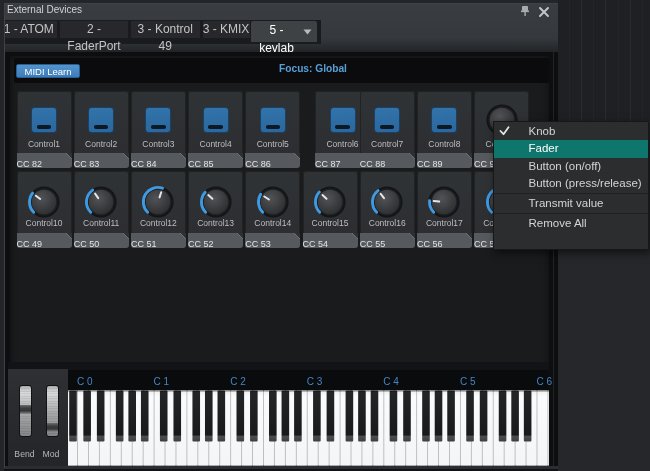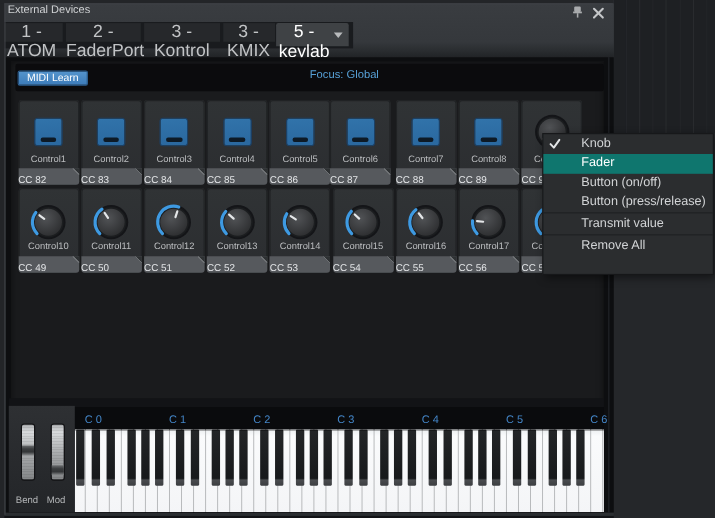--- a/index.html
+++ b/index.html
@@ -12,36 +12,36 @@
   #winedgeL{position:absolute;left:0;top:0;width:3.5px;height:471px;background:#232528}
   #winbevL{position:absolute;left:3.5px;top:2.7px;width:1.5px;height:465px;background:#3f4246}
   #winframeT{position:absolute;left:0;top:0;width:558px;height:2.7px;background:#232528}
   #winbevT{position:absolute;left:3.5px;top:2.7px;width:553px;height:1.5px;background:#3f4246}
   #winedgeR{position:absolute;left:552.5px;top:51.5px;width:5.5px;height:414.5px;background:#0d0e10}
   #winedgeR2{position:absolute;left:552.5px;top:51.5px;width:1px;height:414.5px;background:#222428}
   #chrome{position:absolute;left:2px;top:0;width:556px;height:51.5px;
        background:linear-gradient(#3a3d41 0,#35383c 38px,#2a2d30 46px,#222427 51.5px)}
   #titlebar .t{position:absolute;left:7px;top:4px;font-size:10px;color:#d0d2d4}
   #tabbar{position:absolute;left:0px;top:19.5px;width:321px;height:24.5px;background:#191b1e}
-  .tab{position:absolute;top:1px;height:17px;background:#26282b;color:#c2c4c6;font-size:16px;
+  .tab{position:absolute;top:1px;height:17px;background:#26282b;color:#c2c4c6;font-size:12px;
        text-align:center;line-height:17px}
   .tab.active{top:1.5px;height:21px;background:#3f4245;color:#fff;font-weight:normal;
        line-height:18px;border-radius:2px 2px 0 0}
 
   
   #panel{position:absolute;left:4.5px;top:51.5px;width:548px;height:414.5px;background:#0d0e10}
   #panelin{position:absolute;left:10px;top:56px;width:538.5px;height:409.5px;background:#1a1b1d;
         box-shadow:inset 0 0 7px rgba(0,0,0,0.5)}
 
   #focusbar{position:absolute;left:14px;top:57.5px;width:535px;height:25px;background:#0b0b0d;border-radius:2px}
   #midilearn{position:absolute;left:16px;top:63.5px;width:64px;height:14.5px;border-radius:2px;
         background:linear-gradient(#5494cc,#3d7cba);border:1px solid #2b5d8e;box-sizing:border-box;
         color:#fff;font-size:9.5px;text-align:center;line-height:13px}
   #focuslbl{position:absolute;left:250px;top:62.5px;width:126px;text-align:center;
-        font-size:10.2px;font-weight:normal;color:#57a0d6}
+        font-size:10.2px;font-weight:bold;color:#57a0d6}
 
   
   .cell{position:absolute;width:55.0px;height:77.0px;border-radius:3px;
         background:linear-gradient(#303335,#2b2d30);box-shadow:0 0 0 1px #202224 inset}
   .fad{position:absolute;left:14.5px;top:16px;width:26px;height:26px;border-radius:3.5px;
         background:linear-gradient(175deg,#3173aa,#2a689f);border:1px solid #1c4166;box-sizing:border-box}
   .fadslot{position:absolute;left:4.8px;top:17.2px;width:14.5px;height:3.6px;border-radius:1.8px;background:#0d1a26}
   .clabel{position:absolute;left:0;top:47.5px;width:100%;text-align:center;font-size:8.5px;color:#bcbec0}
   .ccbar{position:absolute;left:0;top:62px;width:100%;height:15px;background:#56595d;border-radius:0 0 3px 3px;
         }
@@ -143,21 +143,21 @@
         <div class="clabel">Control4</div>
         <div class="ccbar"><span>CC 85</span><i></i></div>
       </div>
 <div class="cell" style="left:245.3px;top:91.0px">
         <div class="fad">
           <div class="fadslot"></div>
         </div>
         <div class="clabel">Control5</div>
         <div class="ccbar"><span>CC 86</span><i></i></div>
       </div>
-<div class="cell" style="left:300px;top:91.0px">
+<div class="cell" style="left:315px;top:91.0px">
         <div class="fad">
           <div class="fadslot"></div>
         </div>
         <div class="clabel">Control6</div>
         <div class="ccbar"><span>CC 87</span><i></i></div>
       </div>
 <div class="cell" style="left:359.7px;top:91.0px">
         <div class="fad">
           <div class="fadslot"></div>
         </div>

